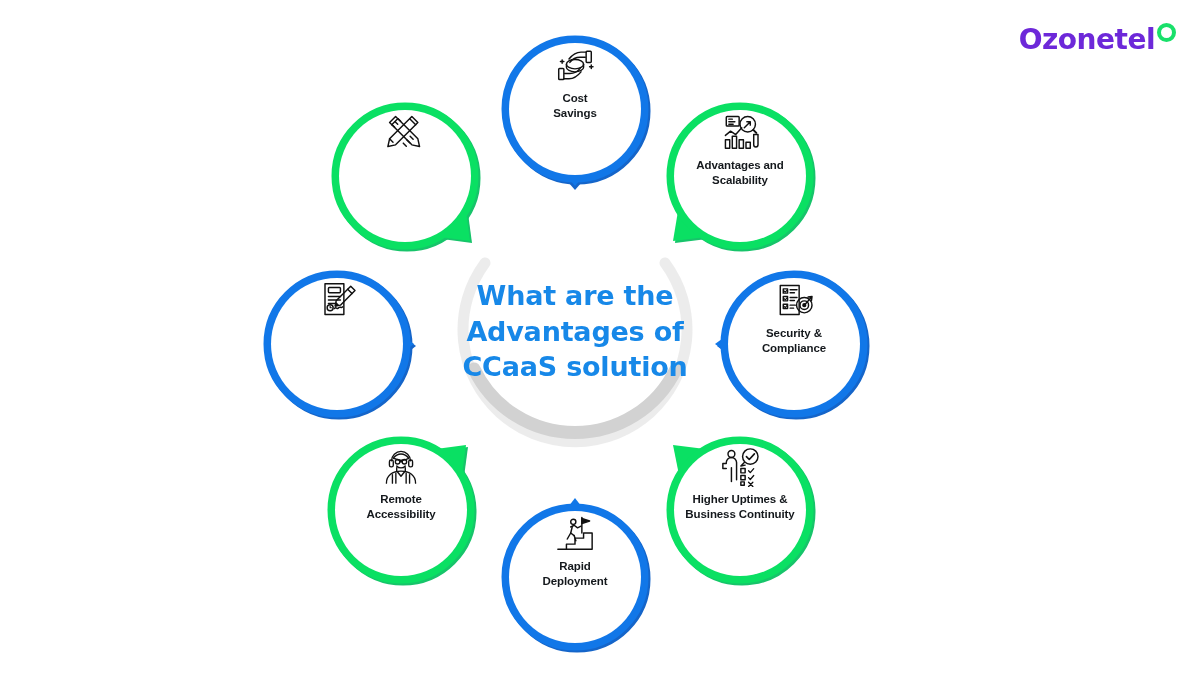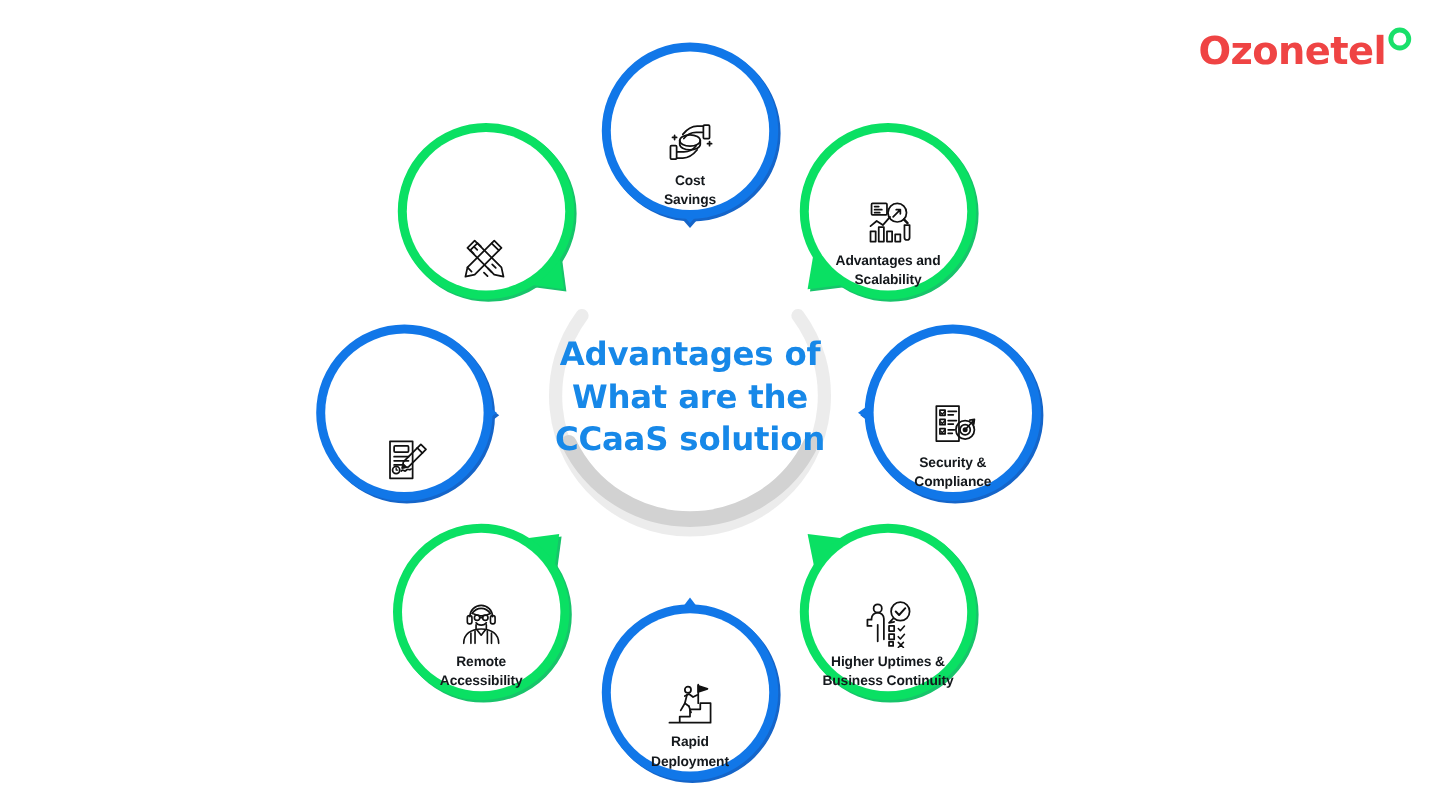--- a/index.html
+++ b/index.html
@@ -23,24 +23,24 @@
   #brand-logo {
     position: absolute;
     top: 26px;
     right: 24px;
     display: flex;
     align-items: flex-start;
     line-height: 1;
   }
   #brand-logo .wordmark {
     font-family: "DejaVu Sans", sans-serif;
-    font-size: 32px;
+    font-size: 28px;
     font-weight: 700;
     letter-spacing: -0.5px;
-    color: #ef4444;
+    color: #6d28d9;
   }
   #brand-logo .dot-mark {
     width: 19px;
     height: 19px;
     border-radius: 50%;
     border: 4px solid #19e06a;
     box-sizing: border-box;
     margin-top: -3px;
     margin-left: 2px;
   }
@@ -95,21 +95,21 @@
     left: 15px;
     top: 15px;
     width: 132px;
     height: 132px;
     border-radius: 50%;
     background: #ffffff;
     box-sizing: border-box;
     display: flex;
     flex-direction: column;
     align-items: center;
-    justify-content: flex-end;
+    justify-content: flex-start;
   }
   .node .icon-box {
     width: 52px;
     height: 44px;
     display: flex;
     align-items: center;
     justify-content: center;
     margin-bottom: 4px;
   }
   .node .icon-box svg {
@@ -147,22 +147,22 @@
     <span class="wordmark">Ozonetel</span>
     <span class="dot-mark"></span>
   </div>
 
   <div id="center-hub">
     <svg id="center-arc" viewBox="0 0 252 252">
       <path d="M 36 44 A 112 112 0 1 0 216 44" fill="none" stroke="#dcdcdc" stroke-width="11" stroke-linecap="round" opacity="0.55"></path>
       <path d="M 25 150 A 112 112 0 0 0 227 150" fill="none" stroke="#d2d2d2" stroke-width="13" stroke-linecap="round"></path>
     </svg>
     <div id="center-title">
+      <div>What are the</div>
       <div>Advantages of</div>
-      <div>What are the</div>
       <div>CCaaS solution</div>
     </div>
   </div>
 
   <div class="node" id="node-cost-savings">
     <svg class="ring-svg" viewBox="0 0 190 190">
       <path d="M95 176 L81 160 L109 160 Z" fill="#1565c9"></path>
       <circle cx="97" cy="97" r="66" fill="none" stroke="#1565c9" stroke-width="15"></circle>
       <path d="M95 172 L82 157 L108 157 Z" fill="#1177e8"></path>
       <circle cx="95" cy="95" r="66" fill="none" stroke="#1177e8" stroke-width="15"></circle>

